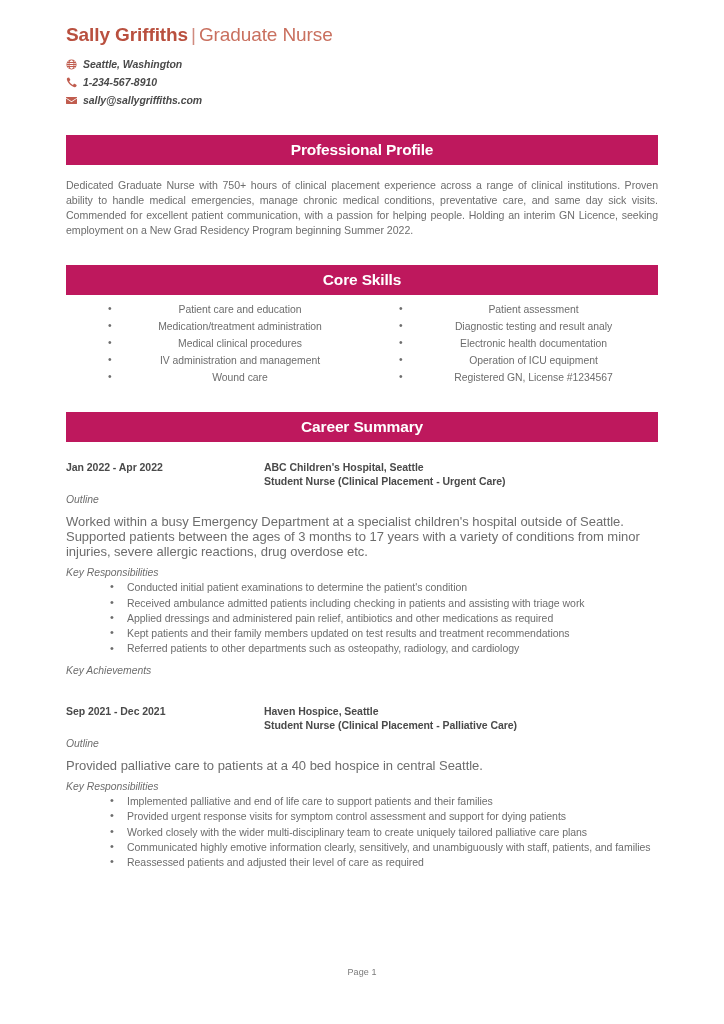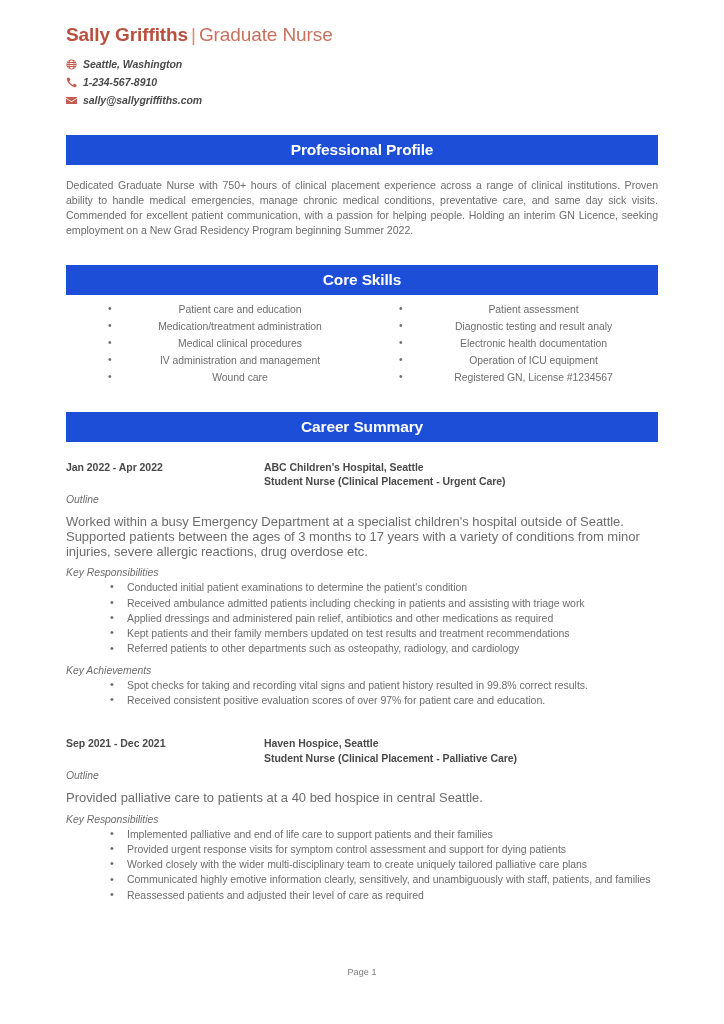--- a/index.html
+++ b/index.html
@@ -68,21 +68,21 @@
   .c-icon svg { display: block; }
   .contact-text {
     font-size: 10.5px;
     font-weight: bold;
     color: #4a4a4a;
     letter-spacing: -0.05px;
   }
 
   
   .sect-bar {
-    background: #1d4ed8;
+    background: #be185d;
     height: 30px;
     display: flex;
     align-items: center;
     justify-content: center;
     margin-top: 26px;
   }
   .sect-bar-title {
     color: #ffffff;
     font-size: 15.5px;
     font-weight: bold;
@@ -284,24 +284,20 @@
     <div class="sub-label">Key Responsibilities</div>
     <div class="bullets">
       <div class="bullet">Conducted initial patient examinations to determine the patient's condition</div>
       <div class="bullet">Received ambulance admitted patients including checking in patients and assisting with triage work</div>
       <div class="bullet">Applied dressings and administered pain relief, antibiotics and other medications as required</div>
       <div class="bullet">Kept patients and their family members updated on test results and treatment recommendations</div>
       <div class="bullet">Referred patients to other departments such as osteopathy, radiology, and cardiology</div>
     </div>
 
     <div class="sub-label">Key Achievements</div>
-    <div class="bullets">
-      <div class="bullet">Spot checks for taking and recording vital signs and patient history resulted in 99.8% correct results.</div>
-      <div class="bullet">Received consistent positive evaluation scores of over 97% for patient care and education.</div>
-    </div>
   </div>
 
   <div class="spacer-10"></div>
 
   <div class="job">
     <div class="job-head">
       <div class="job-dates">Sep 2021 - Dec 2021</div>
       <div>
         <div class="job-meta">Haven Hospice, Seattle</div>
         <div class="job-meta">Student Nurse (Clinical Placement - Palliative Care)</div>

